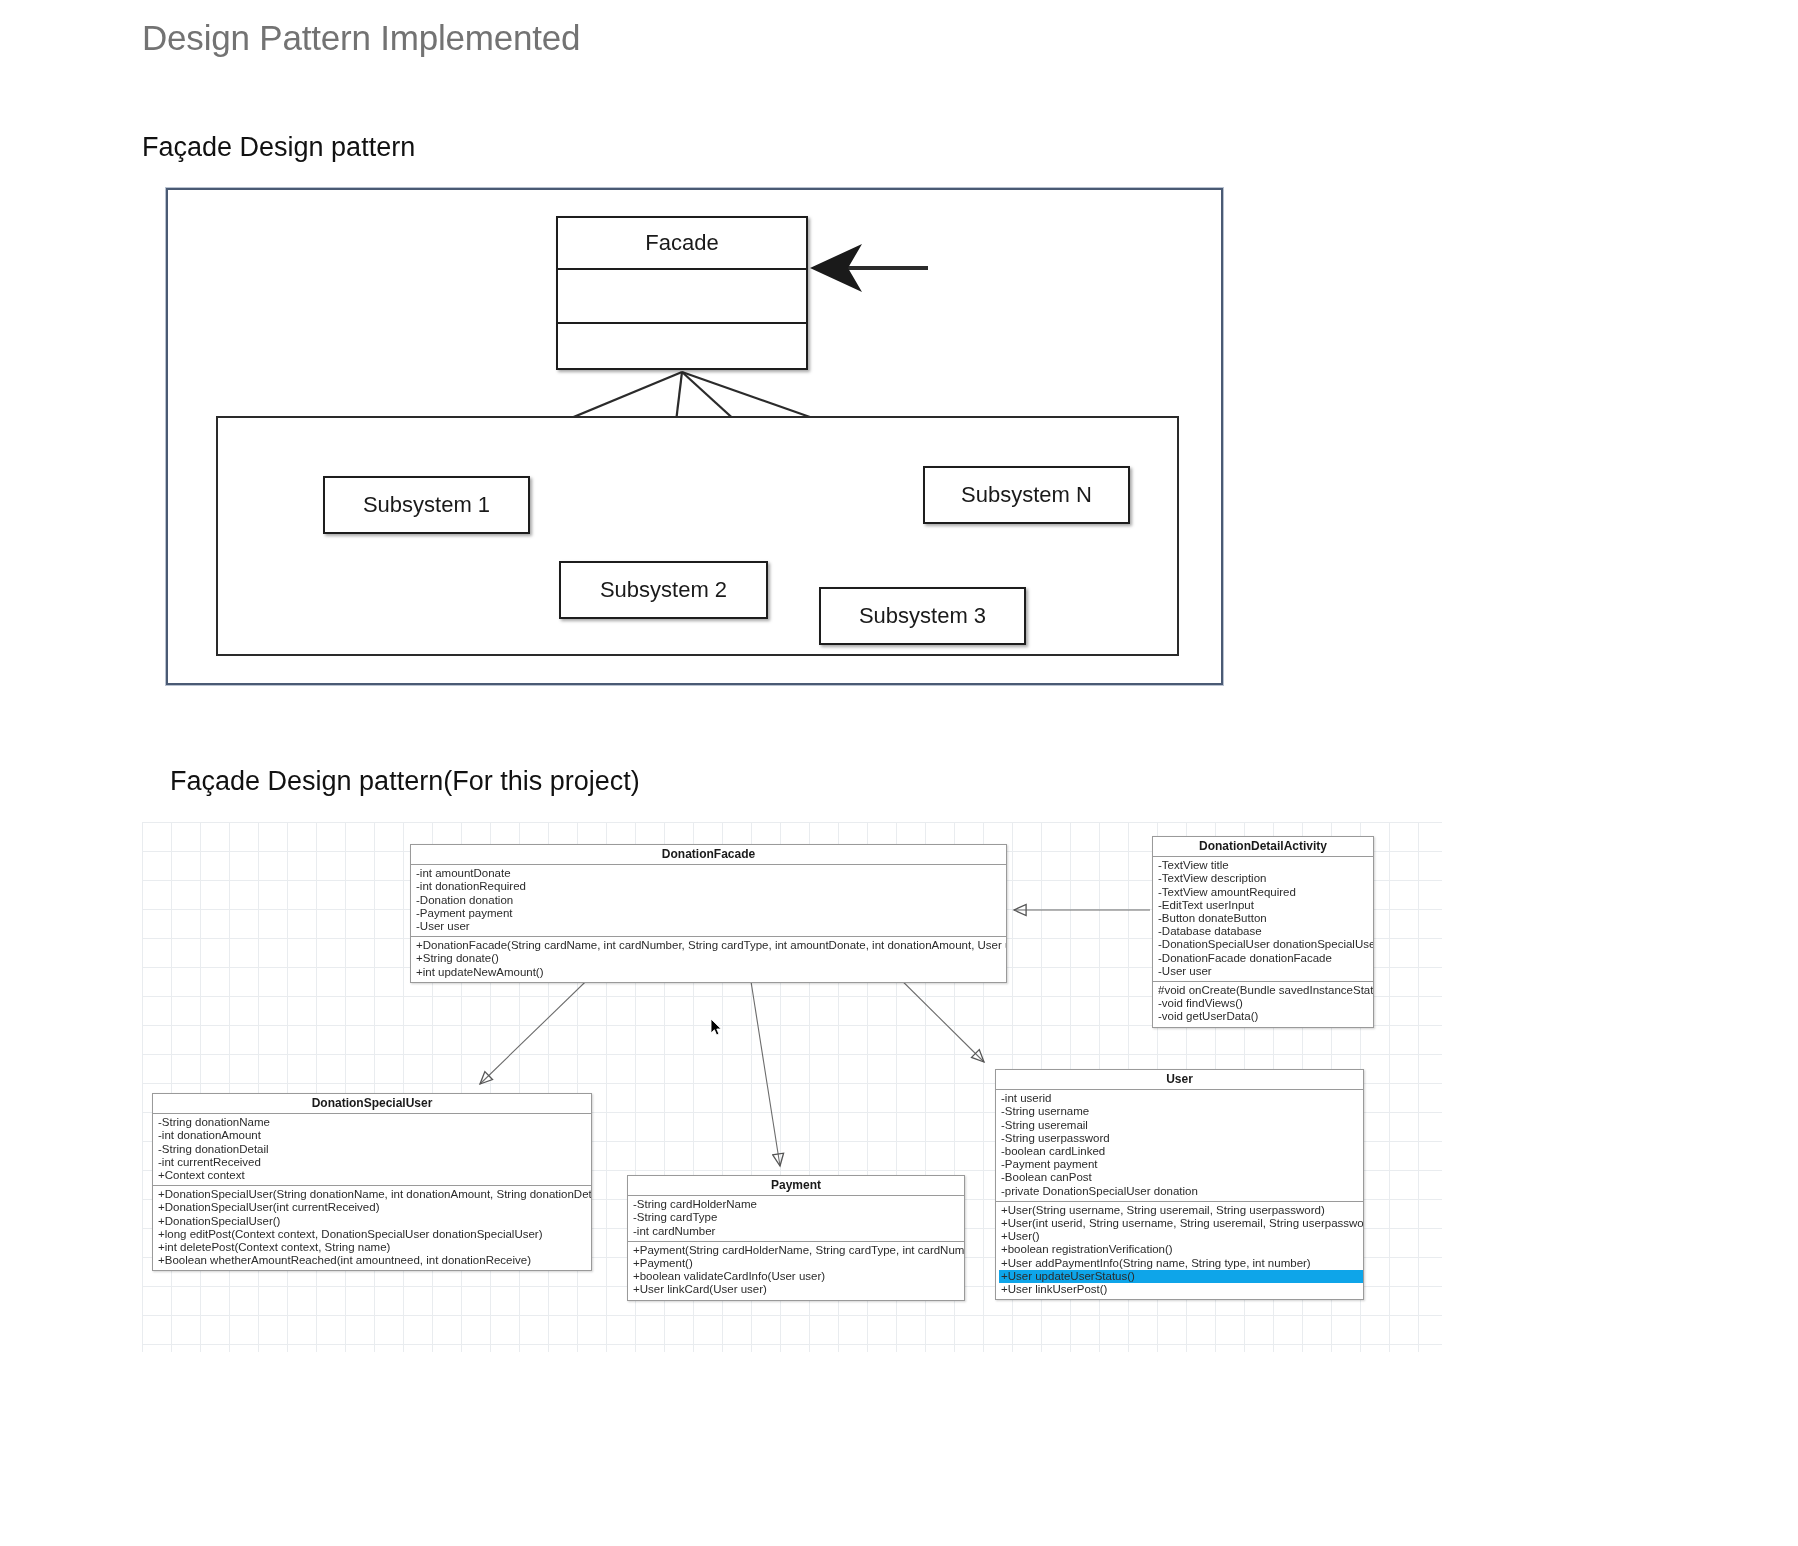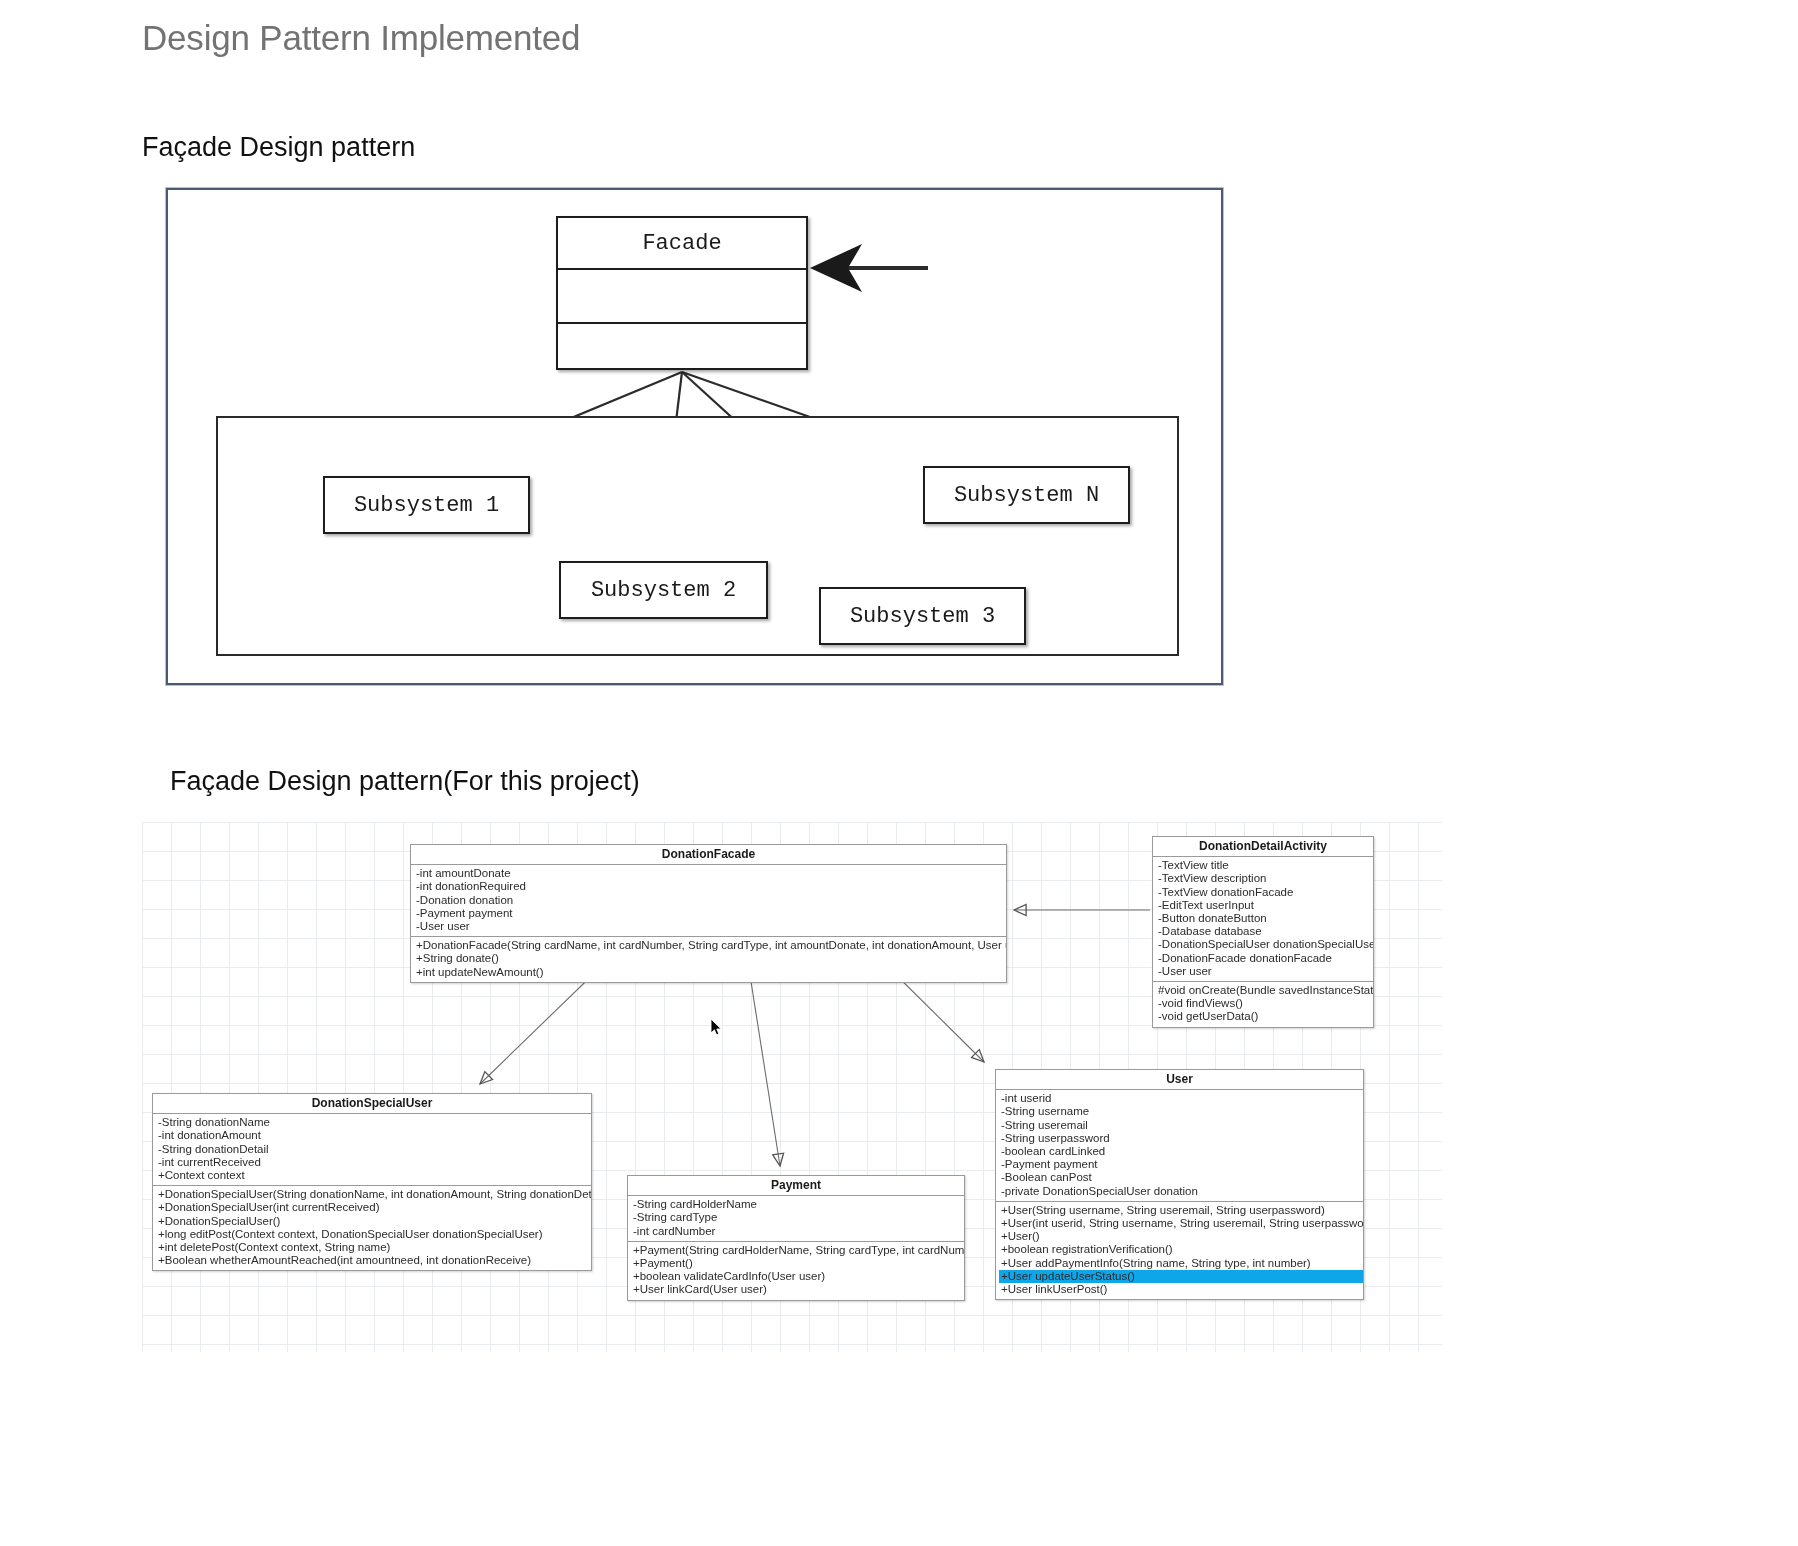--- a/index.html
+++ b/index.html
@@ -39,21 +39,21 @@
     border:2px solid #2a2a2a;
     background:#fff;
   }
   .uml-simple {
     position:absolute;
     background:#fff;
     border:2px solid #1d1d1d;
     box-shadow:2px 2px 3px rgba(0,0,0,0.35);
     font-size:21px;
     color:#1a1a1a;
-    display:flex; align-items:center; justify-content:center;font-family:Liberation Mono, monospace;
+    display:flex; align-items:center; justify-content:center;
   }
   #facade-box {
     left:388px; top:26px; width:252px; height:154px;
     padding:0; display:block;
   }
   #facade-title {
     height:52px; display:flex; align-items:center; justify-content:center;
     border-bottom:2px solid #1d1d1d;
     font-size:22px;
   }
@@ -204,21 +204,21 @@
       <span class="cls-line">+String donate()</span>
       <span class="cls-line">+int updateNewAmount()</span>
     </div>
   </div>
 
   <div id="cls-donationdetail" class="uml-class">
     <div class="cls-name">DonationDetailActivity</div>
     <div class="cls-sect">
       <span class="cls-line">-TextView title</span>
       <span class="cls-line">-TextView description</span>
-      <span class="cls-line">-TextView donationFacade</span>
+      <span class="cls-line">-TextView amountRequired</span>
       <span class="cls-line">-EditText userInput</span>
       <span class="cls-line">-Button donateButton</span>
       <span class="cls-line">-Database database</span>
       <span class="cls-line">-DonationSpecialUser donationSpecialUse</span>
       <span class="cls-line">-DonationFacade donationFacade</span>
       <span class="cls-line">-User user</span>
     </div>
     <div class="cls-sect">
       <span class="cls-line">#void onCreate(Bundle savedInstanceState)</span>
       <span class="cls-line">-void findViews()</span>

